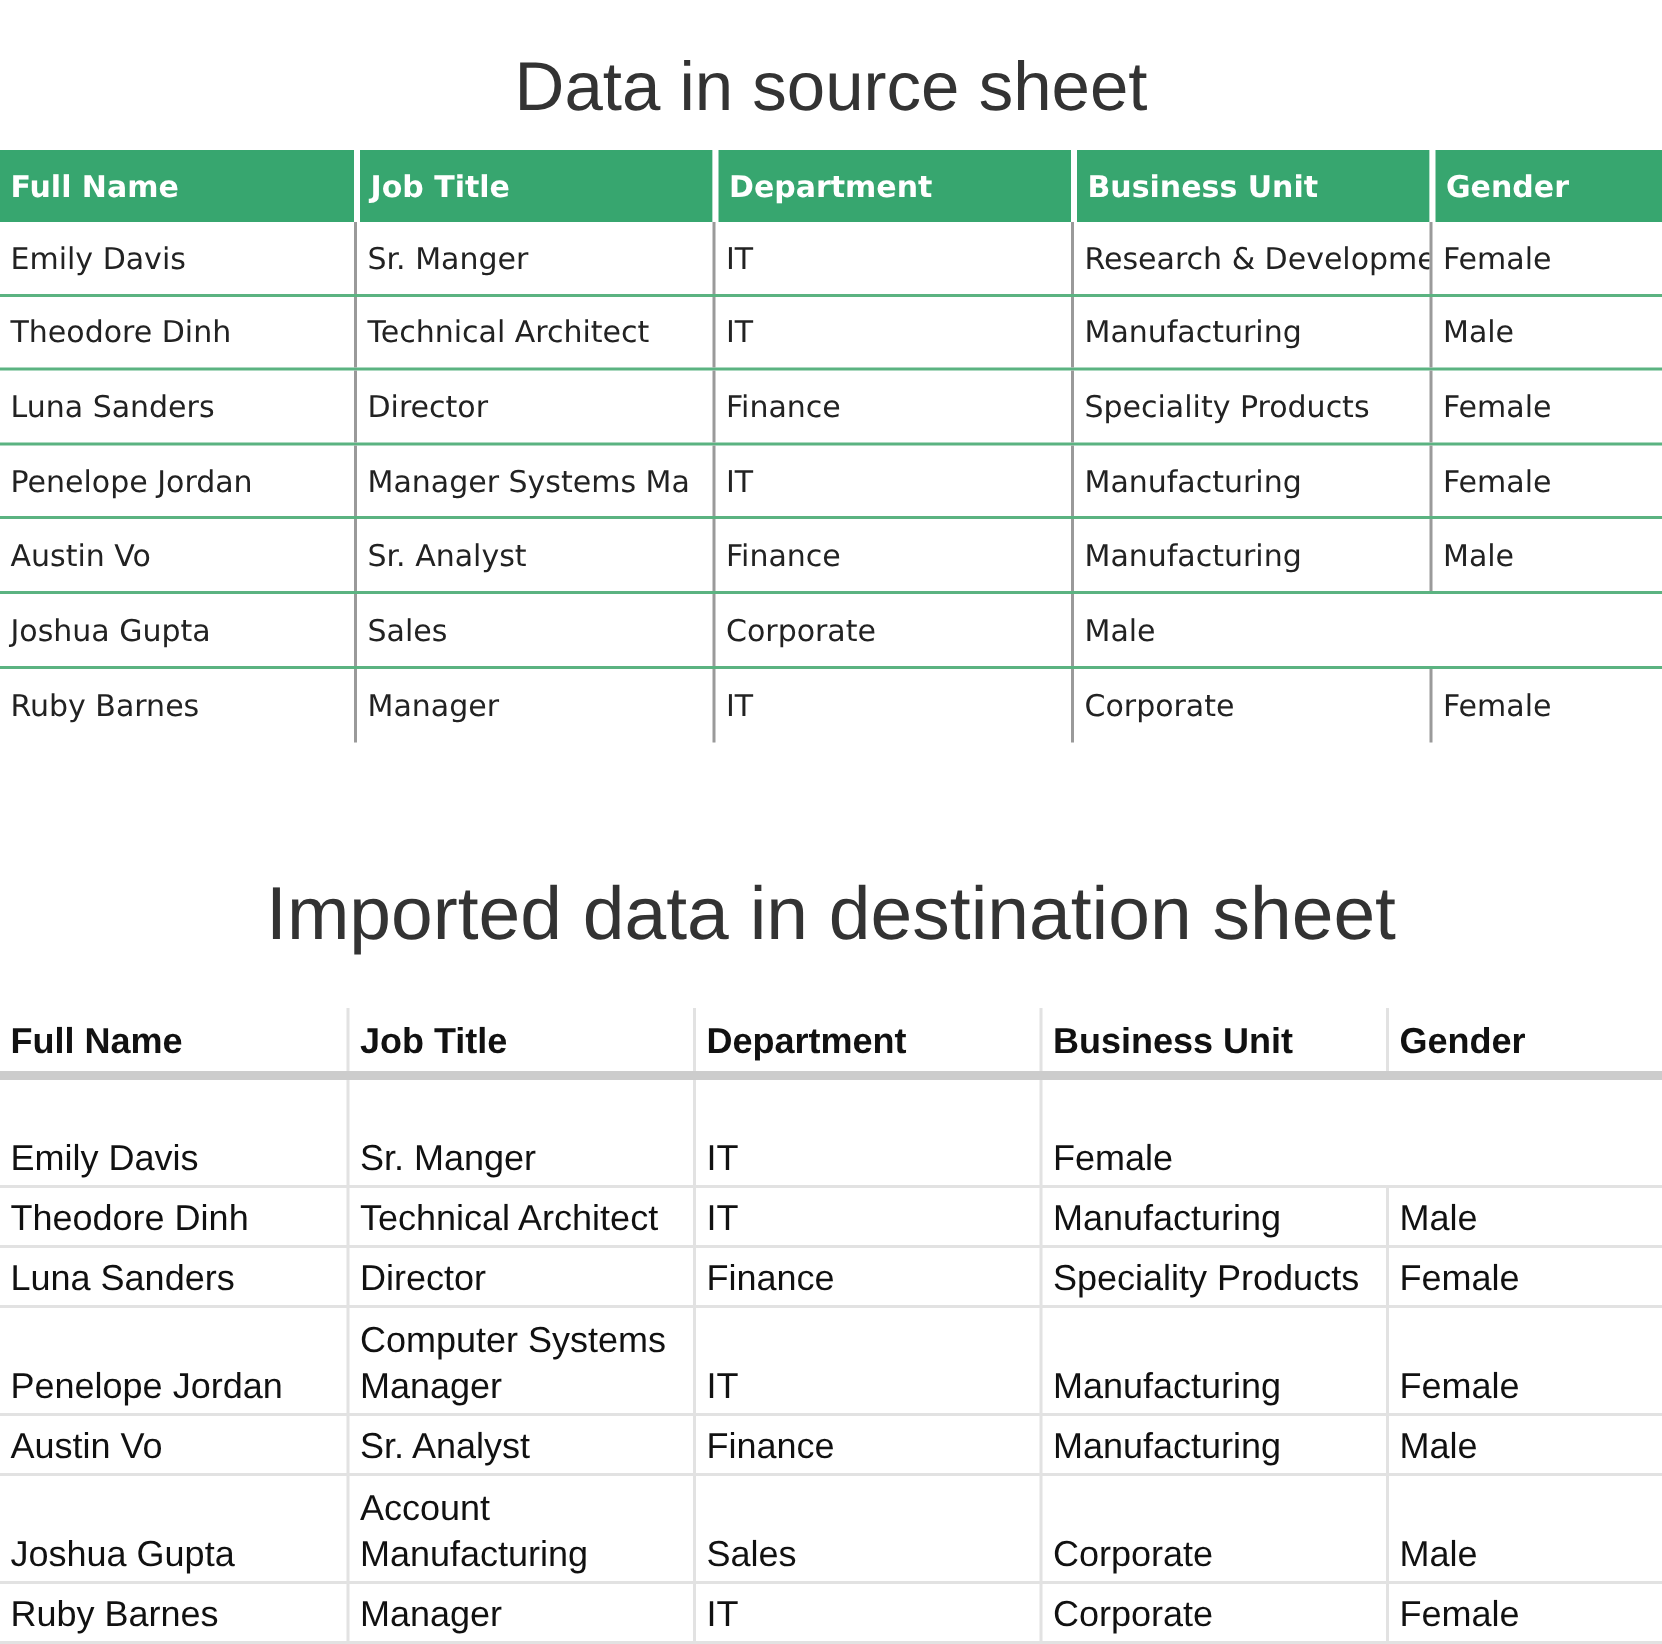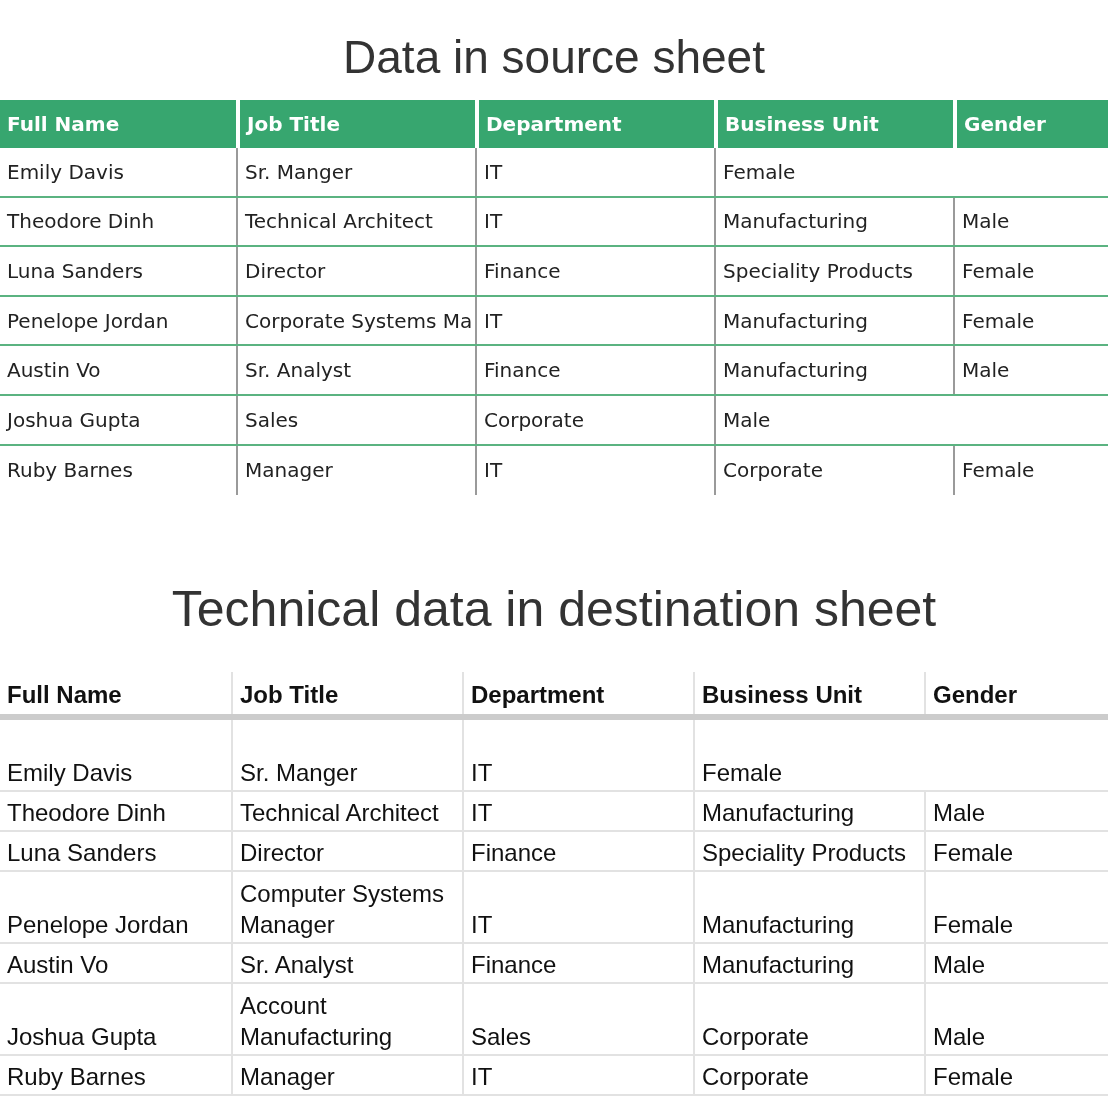--- a/index.html
+++ b/index.html
@@ -41,39 +41,40 @@
     <div class="cell c1">Full Name</div>
     <div class="cell c2">Job Title</div>
     <div class="cell c3">Department</div>
     <div class="cell c4">Business Unit</div>
     <div class="cell c5">Gender</div>
   </div>
   <div class="row">
     <div class="cell c1">Emily Davis</div>
     <div class="cell c2">Sr. Manger</div>
     <div class="cell c3">IT</div>
+    <div class="cell c4">Research &amp; Developme</div>
     <div class="cell c5">Female</div>
   </div>
   <div class="row">
     <div class="cell c1">Theodore Dinh</div>
     <div class="cell c2">Technical Architect</div>
     <div class="cell c3">IT</div>
     <div class="cell c4">Manufacturing</div>
     <div class="cell c5">Male</div>
   </div>
   <div class="row">
     <div class="cell c1">Luna Sanders</div>
     <div class="cell c2">Director</div>
     <div class="cell c3">Finance</div>
     <div class="cell c4">Speciality Products</div>
     <div class="cell c5">Female</div>
   </div>
   <div class="row">
     <div class="cell c1">Penelope Jordan</div>
-    <div class="cell c2">Corporate Systems Ma</div>
+    <div class="cell c2">Manager Systems Ma</div>
     <div class="cell c3">IT</div>
     <div class="cell c4">Manufacturing</div>
     <div class="cell c5">Female</div>
   </div>
   <div class="row">
     <div class="cell c1">Austin Vo</div>
     <div class="cell c2">Sr. Analyst</div>
     <div class="cell c3">Finance</div>
     <div class="cell c4">Manufacturing</div>
     <div class="cell c5">Male</div>
@@ -86,21 +87,21 @@
   </div>
   <div class="row">
     <div class="cell c1">Ruby Barnes</div>
     <div class="cell c2">Manager</div>
     <div class="cell c3">IT</div>
     <div class="cell c4">Corporate</div>
     <div class="cell c5">Female</div>
   </div>
 </div>
 
-<div class="title title2">Technical data in destination sheet</div>
+<div class="title title2">Imported data in destination sheet</div>
 
 <div class="dst">
   <div class="row hdr">
     <div class="cell d1">Full Name</div>
     <div class="cell d2">Job Title</div>
     <div class="cell d3">Department</div>
     <div class="cell d4">Business Unit</div>
     <div class="cell d5">Gender</div>
   </div>
   <div class="row r-tall">

